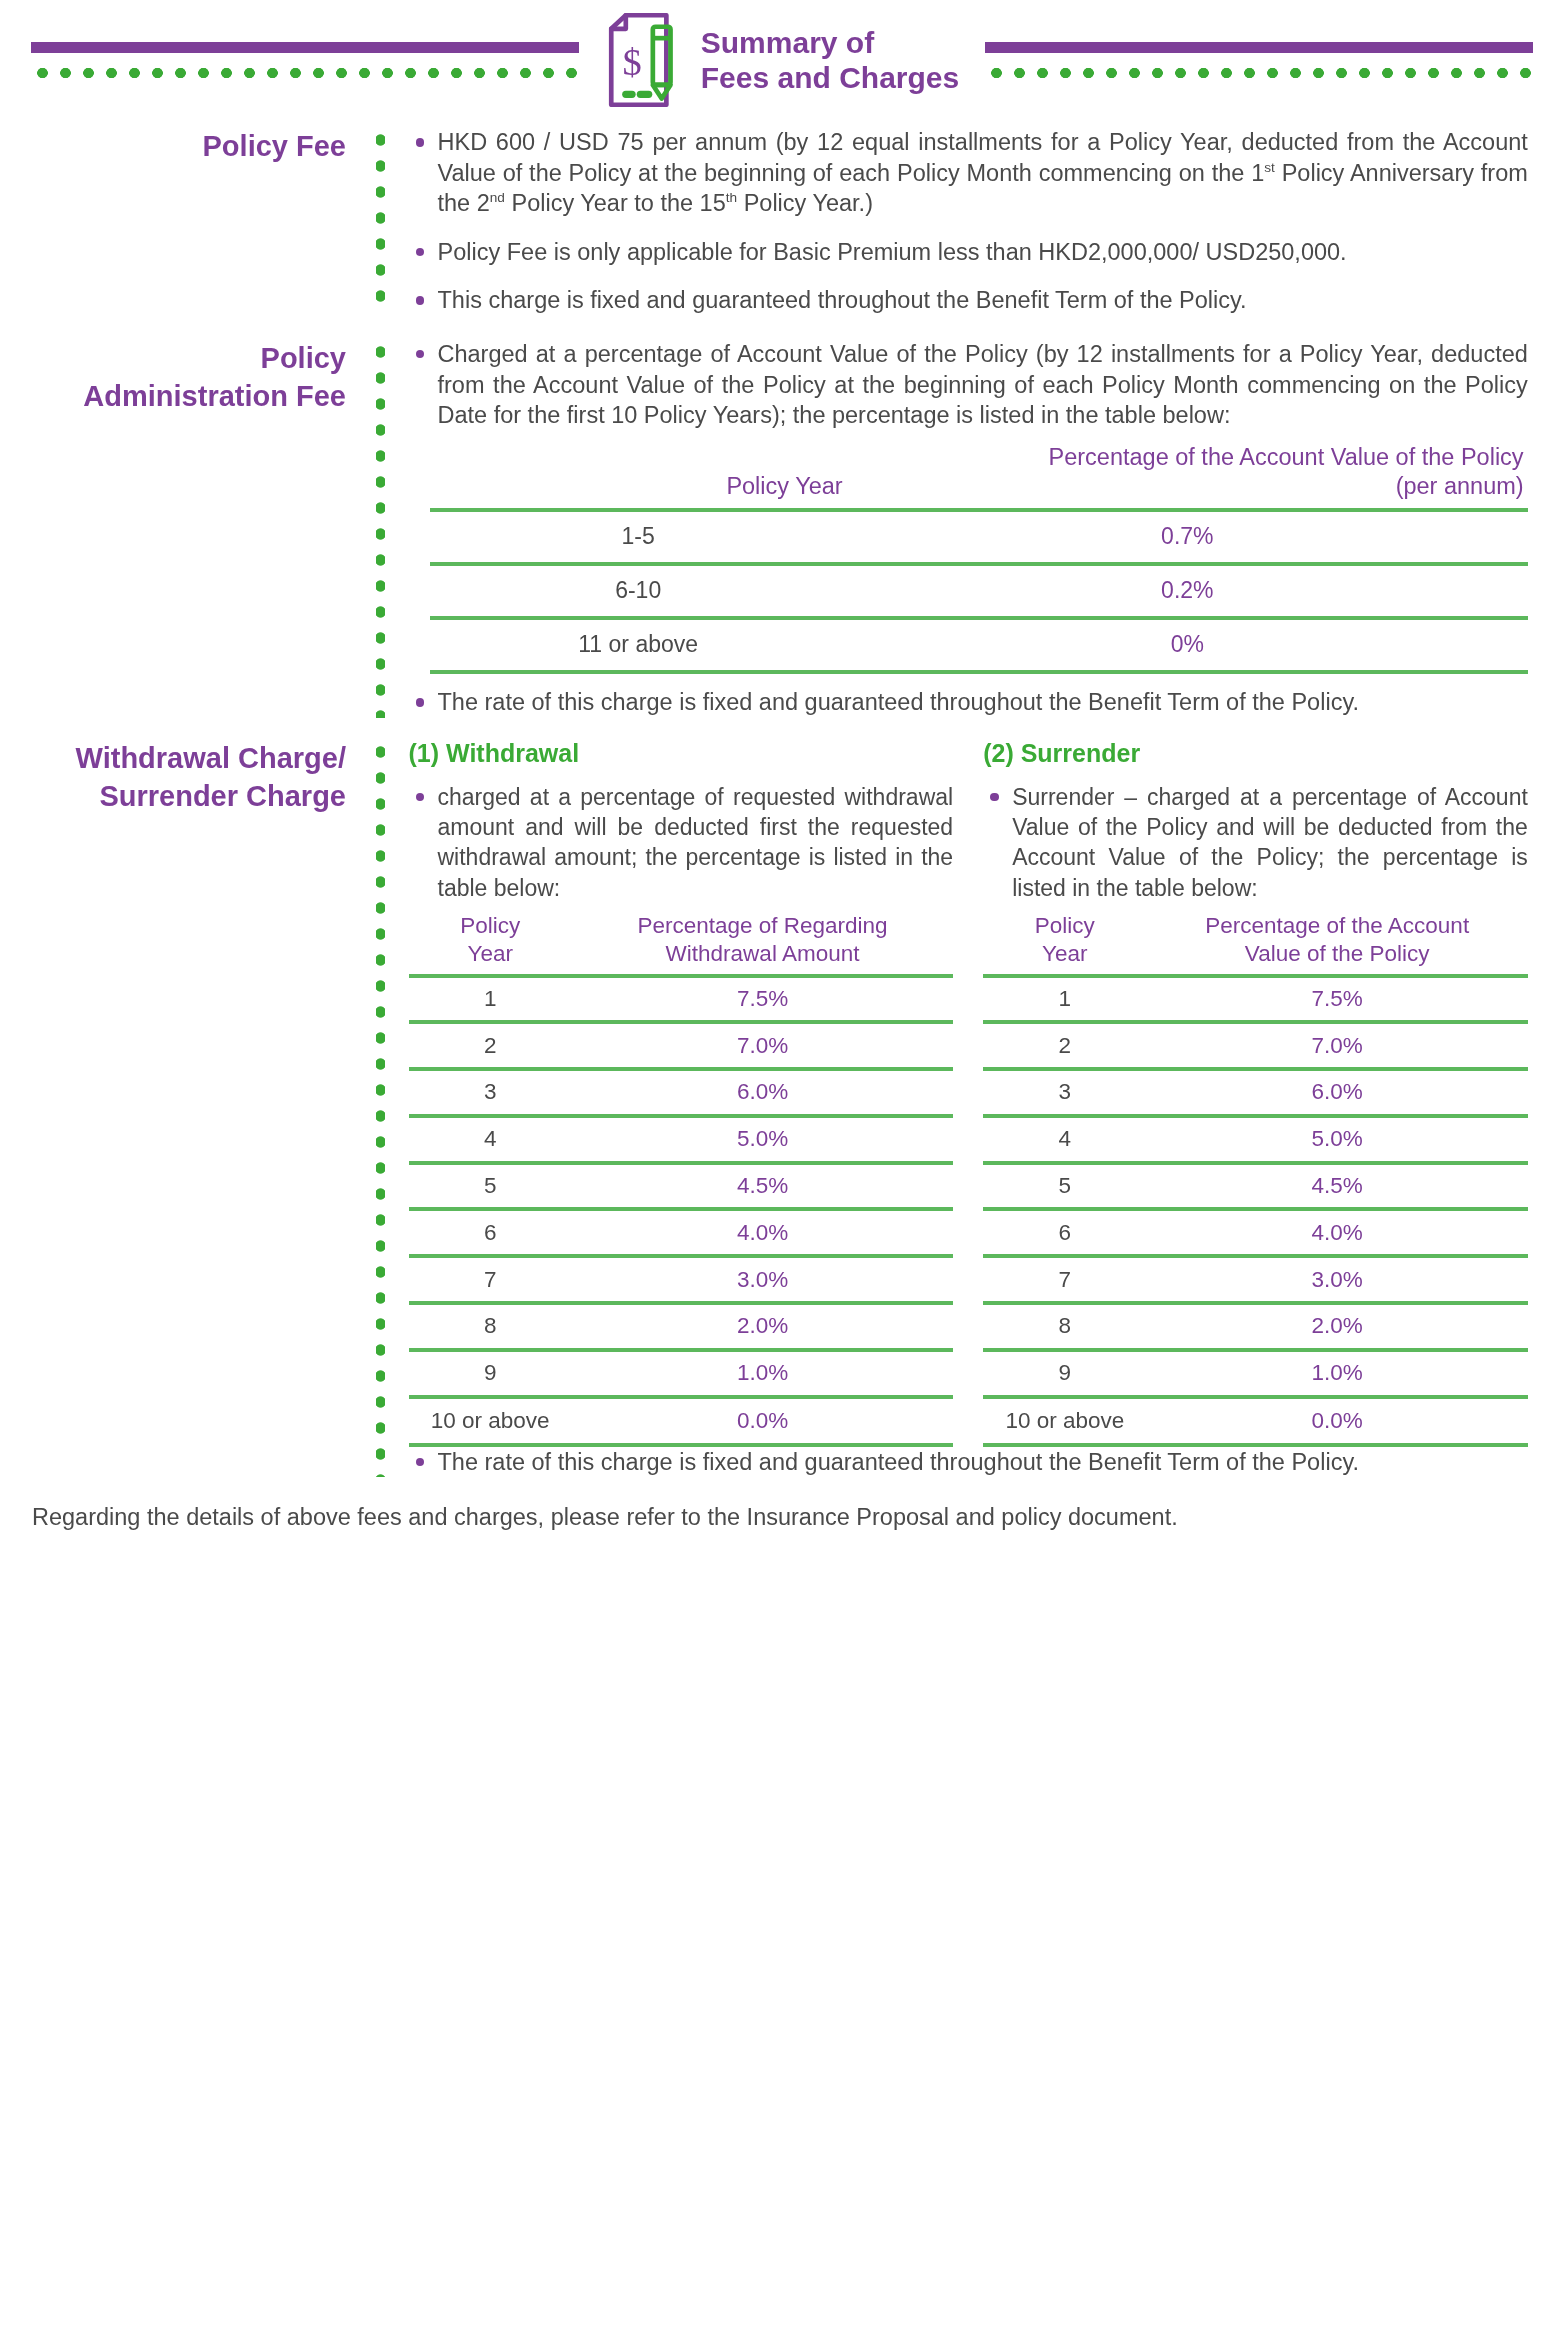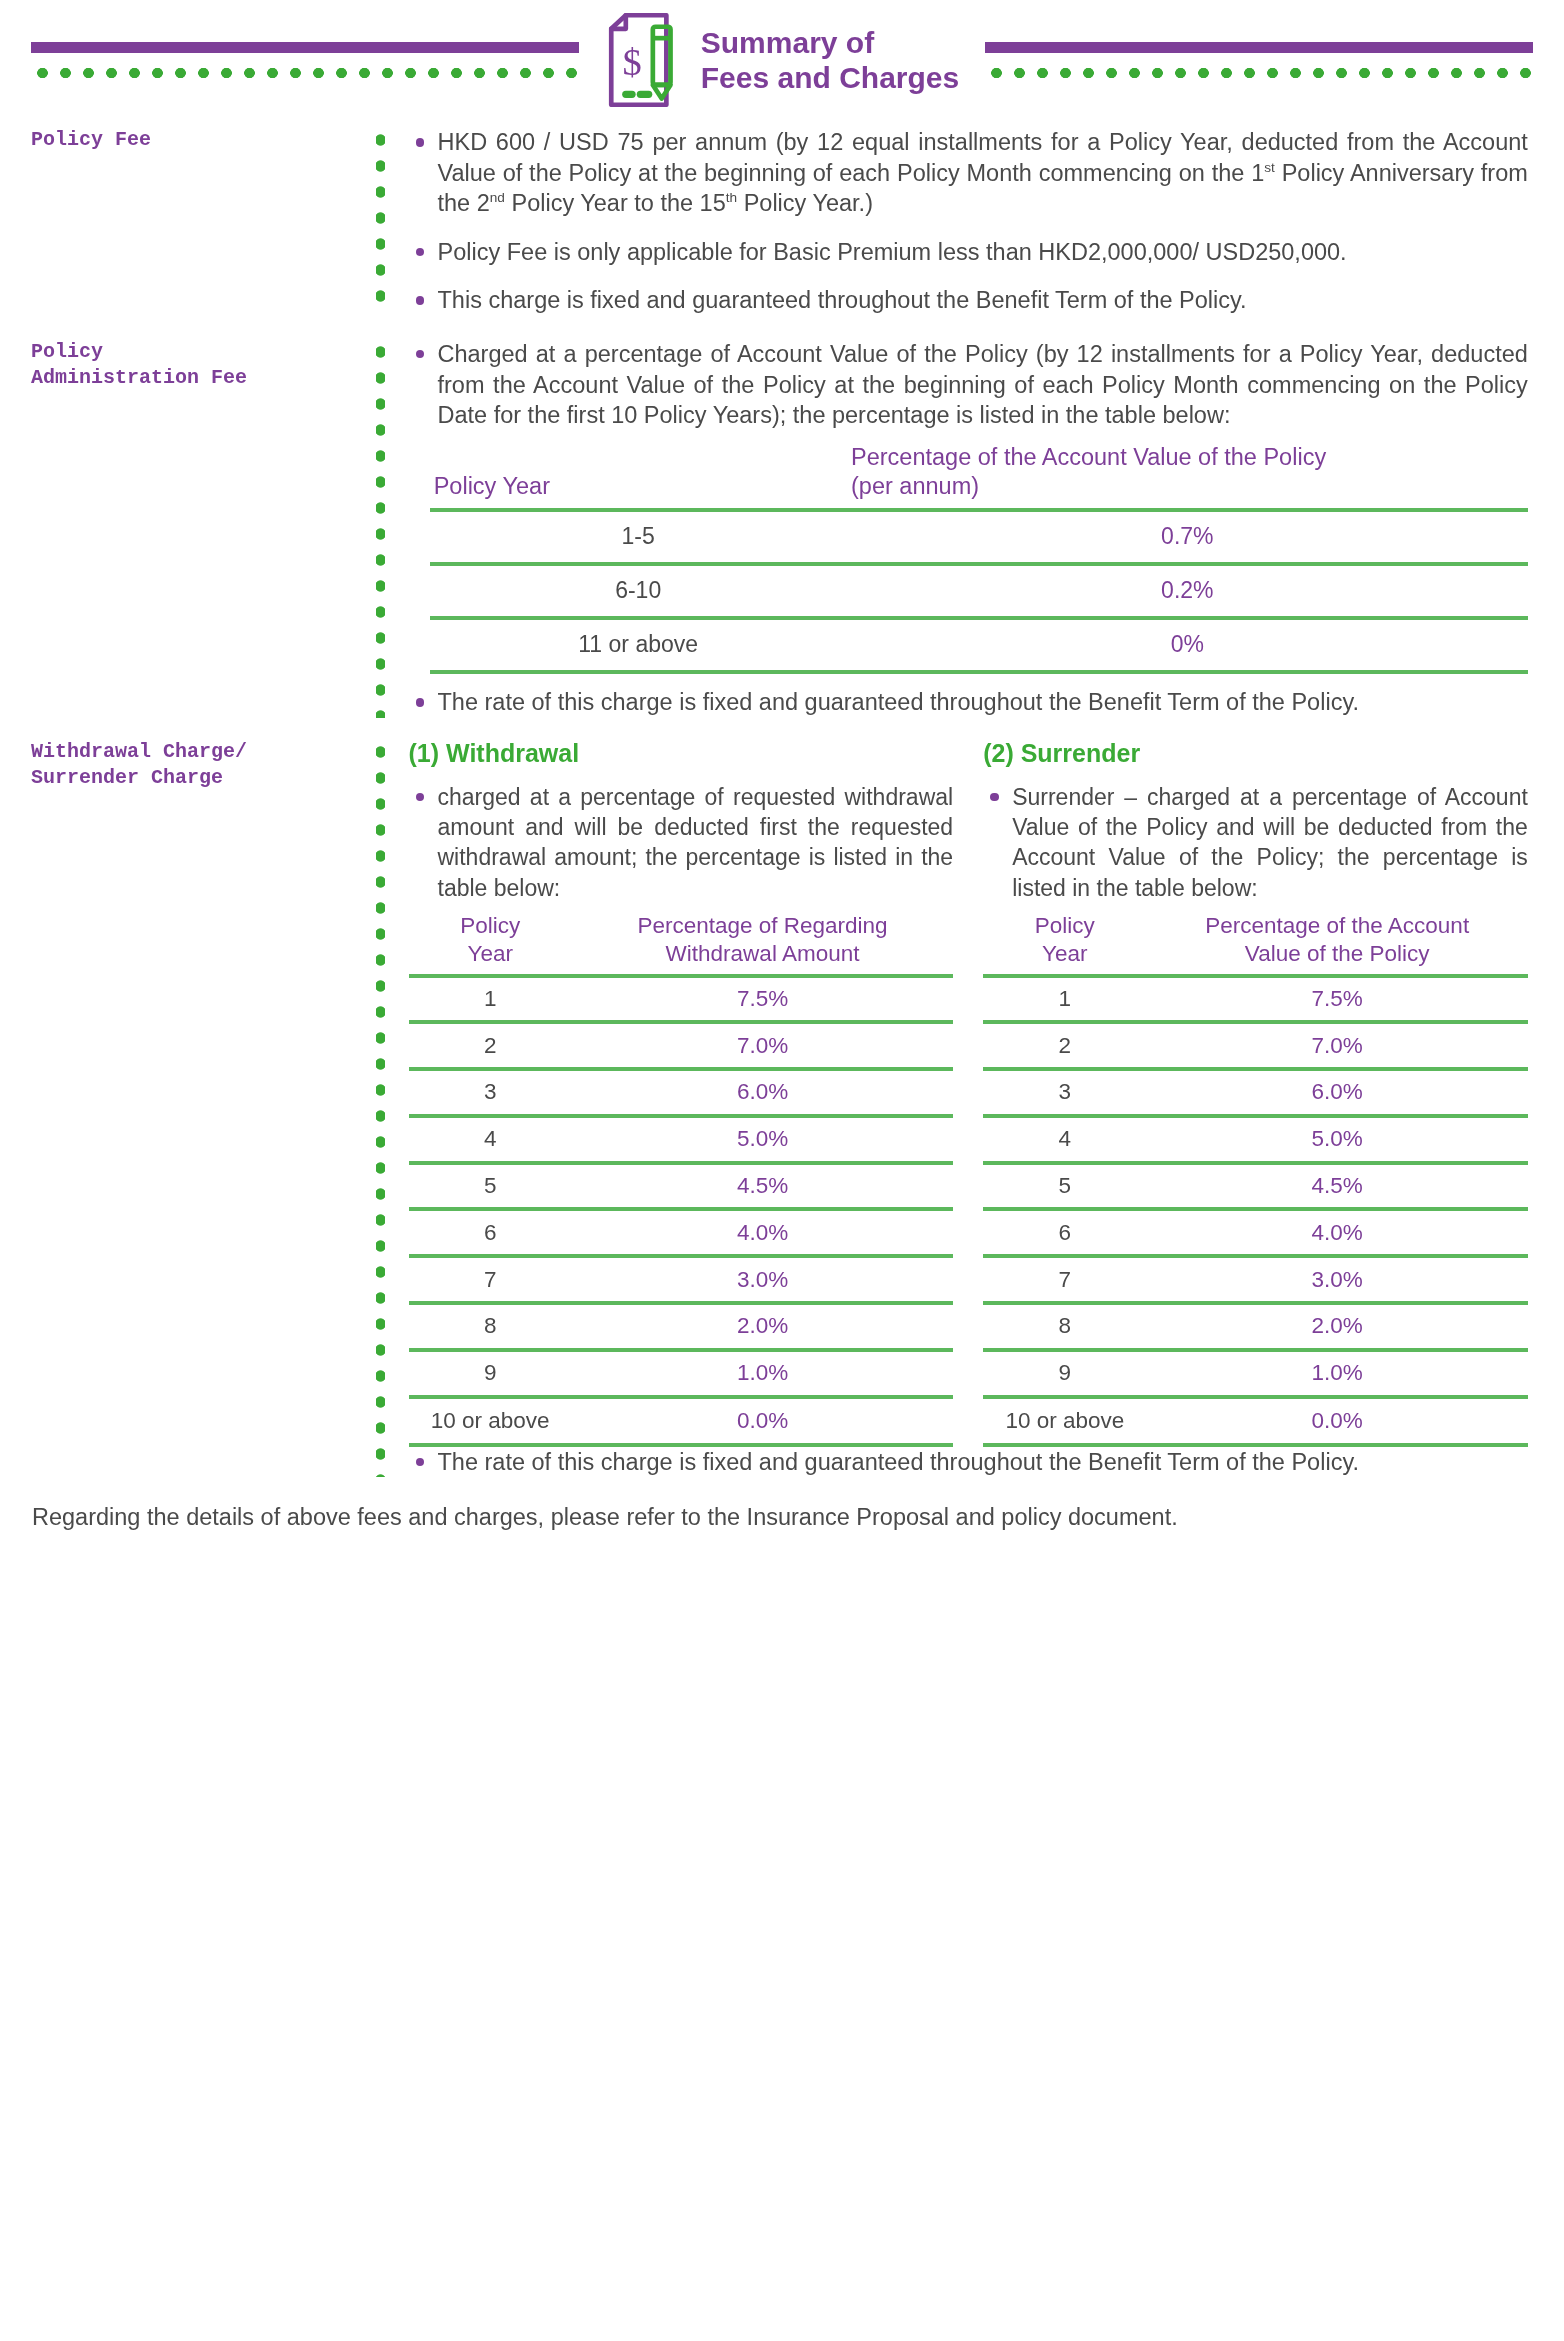--- a/index.html
+++ b/index.html
@@ -60,27 +60,26 @@
     position: relative;
     padding: 0 31px 0 31px;
   }
   .section {
     display: flex;
     align-items: flex-start;
     position: relative;
   }
   .label-col {
     flex: 0 0 334px;
-    text-align: left;
+    text-align: right;
     padding-right: 19px;
     color: #7D3F98;
-    font-size: 20px;
+    font-size: 29px;
     font-weight: bold;
     line-height: 1.32;
-    font-family: Liberation Mono, monospace;
   }
   .divider-col {
     flex: 0 0 31px;
     align-self: stretch;
     position: relative;
   }
   .divider-line {
     position: absolute;
     left: 50%;
     top: 0;
@@ -126,21 +125,21 @@
     width: 100%;
     border-collapse: collapse;
     margin: 9.4px 0 13.6px 0;
   }
   .fee-table th {
     color: #7D3F98;
     font-size: 23.5px;
     font-weight: normal;
     line-height: 1.22;
     padding: 3.1px 4.2px 7.3px 4.2px;
-    text-align: left;
+    text-align: right;
     vertical-align: bottom;
     border: none;
   }
   .fee-table td {
     font-size: 23px;
     text-align: center;
     padding: 11.5px 4.2px;
     border-top: 4.7px solid #5CB85C;
     vertical-align: middle;
   }

